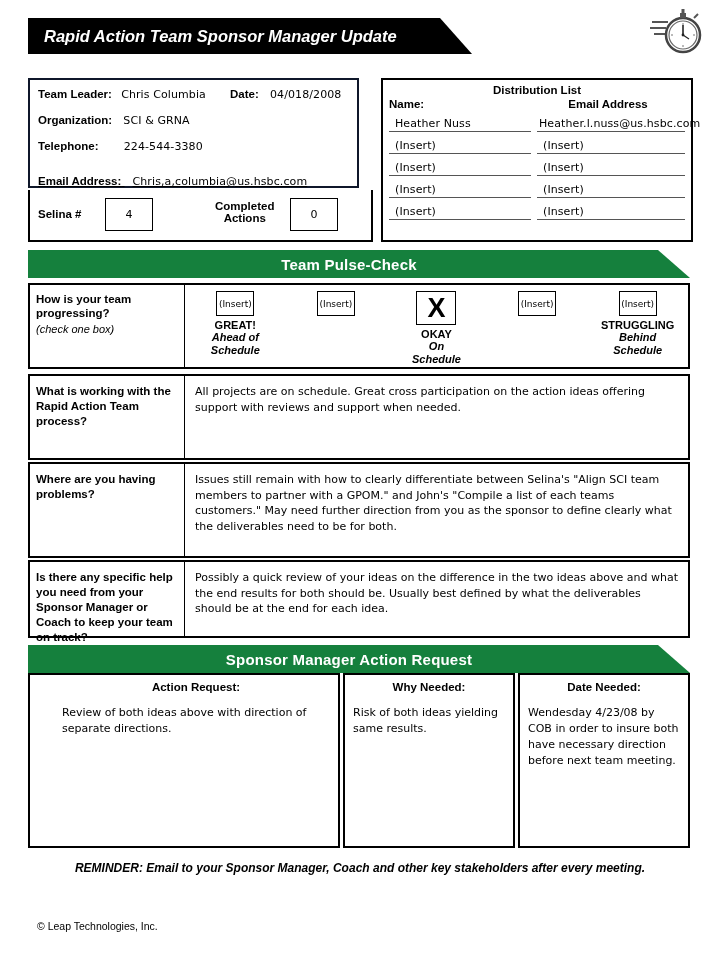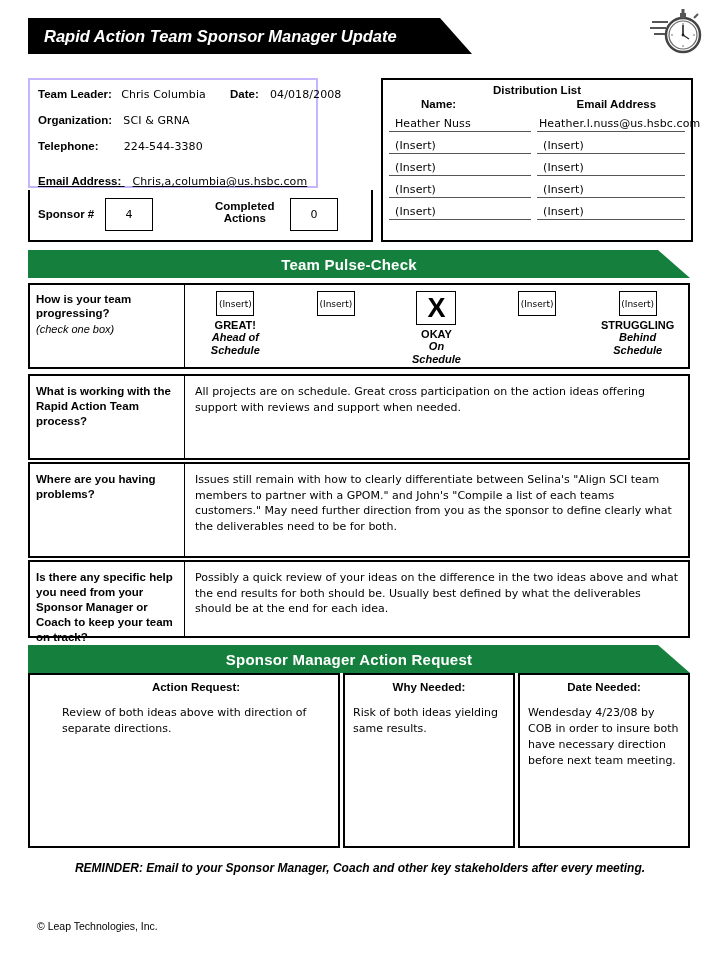--- a/index.html
+++ b/index.html
@@ -26,36 +26,36 @@
   #title-banner .t {
     color: #ffffff; font-weight: bold; font-style: italic;
     font-size: 16.5px; padding-left: 16px; white-space: nowrap;
   }
 
   
   #logo { position: absolute; right: 14px; top: 6px; width: 56px; height: 58px; }
 
   
   #hdr-left {
-    position: absolute; left: 28px; top: 78px; width: 290px; height: 110px;
-    border: 2px solid #c4b5fd;
+    position: absolute; left: 28px; top: 78px; width: 331px; height: 110px;
+    border: 2px solid #0f172a;
   }
   #hdr-meeting {
     position: absolute; left: 28px; top: 190px; width: 345px; height: 52px;
     border: 2px solid #000; border-top: none;
   }
   .lbl { font-weight: bold; font-size: 11.5px; }
   .row4 { position: absolute; left: 8px; font-size: 11.5px; white-space: nowrap; }
 
   #hdr-right {
     position: absolute; left: 381px; top: 78px; width: 312px; height: 164px;
     border: 2px solid #000;
   }
   #dist-title { text-align: center; font-weight: bold; font-size: 11.5px; padding-top: 4px; }
-  #dist-head { display: flex; padding: 2px 6px 0 6px; margin-left: 32px; }
+  #dist-head { display: flex; padding: 2px 6px 0 6px; }
   #dist-head .n { width: 48%; font-weight: bold; font-size: 11.5px; }
   #dist-head .e { width: 52%; font-weight: bold; font-size: 11.5px; text-align: center; }
   .dist-row { display: flex; padding: 0 6px; margin-top: 3px; }
   .dist-row .c {
     border-bottom: 1.5px solid #555; padding: 0 2px 1px 6px; height: 19px;
     display: flex; align-items: flex-end;
   }
   .dist-row .c1 { width: 48%; margin-right: 2%; }
   .dist-row .c2 { width: 50%; }
   .dist-row.first .c1, .dist-row.first .c2 { justify-content: flex-start; }
@@ -173,21 +173,21 @@
     <span class="lbl">Telephone:</span>
     <span class="hand" style="margin-left:22px;">224-544-3380</span>
   </div>
   <div class="row4" style="top:95px;text-decoration:underline;">
     <span class="lbl">Email Address:</span>
     <span class="hand" style="margin-left:8px;">Chris,a,columbia@us.hsbc.com</span>
   </div>
 </div>
 
 <div id="hdr-meeting">
-  <div style="position:absolute; left:8px; top:18px;" class="lbl">Sponsor #</div>
+  <div style="position:absolute; left:8px; top:18px;" class="lbl">Selina #</div>
   <div style="position:absolute; left:75px; top:8px; width:48px; height:33px; border:1.5px solid #000; display:flex; align-items:center; justify-content:center;">
     <span class="hand">4</span>
   </div>
   <div style="position:absolute; left:185px; top:10px; text-align:center;" class="lbl">
     <div>Completed</div>
     <div>Actions</div>
   </div>
   <div style="position:absolute; left:260px; top:8px; width:48px; height:33px; border:1.5px solid #000; display:flex; align-items:center; justify-content:center;">
     <span class="hand">0</span>
   </div>

